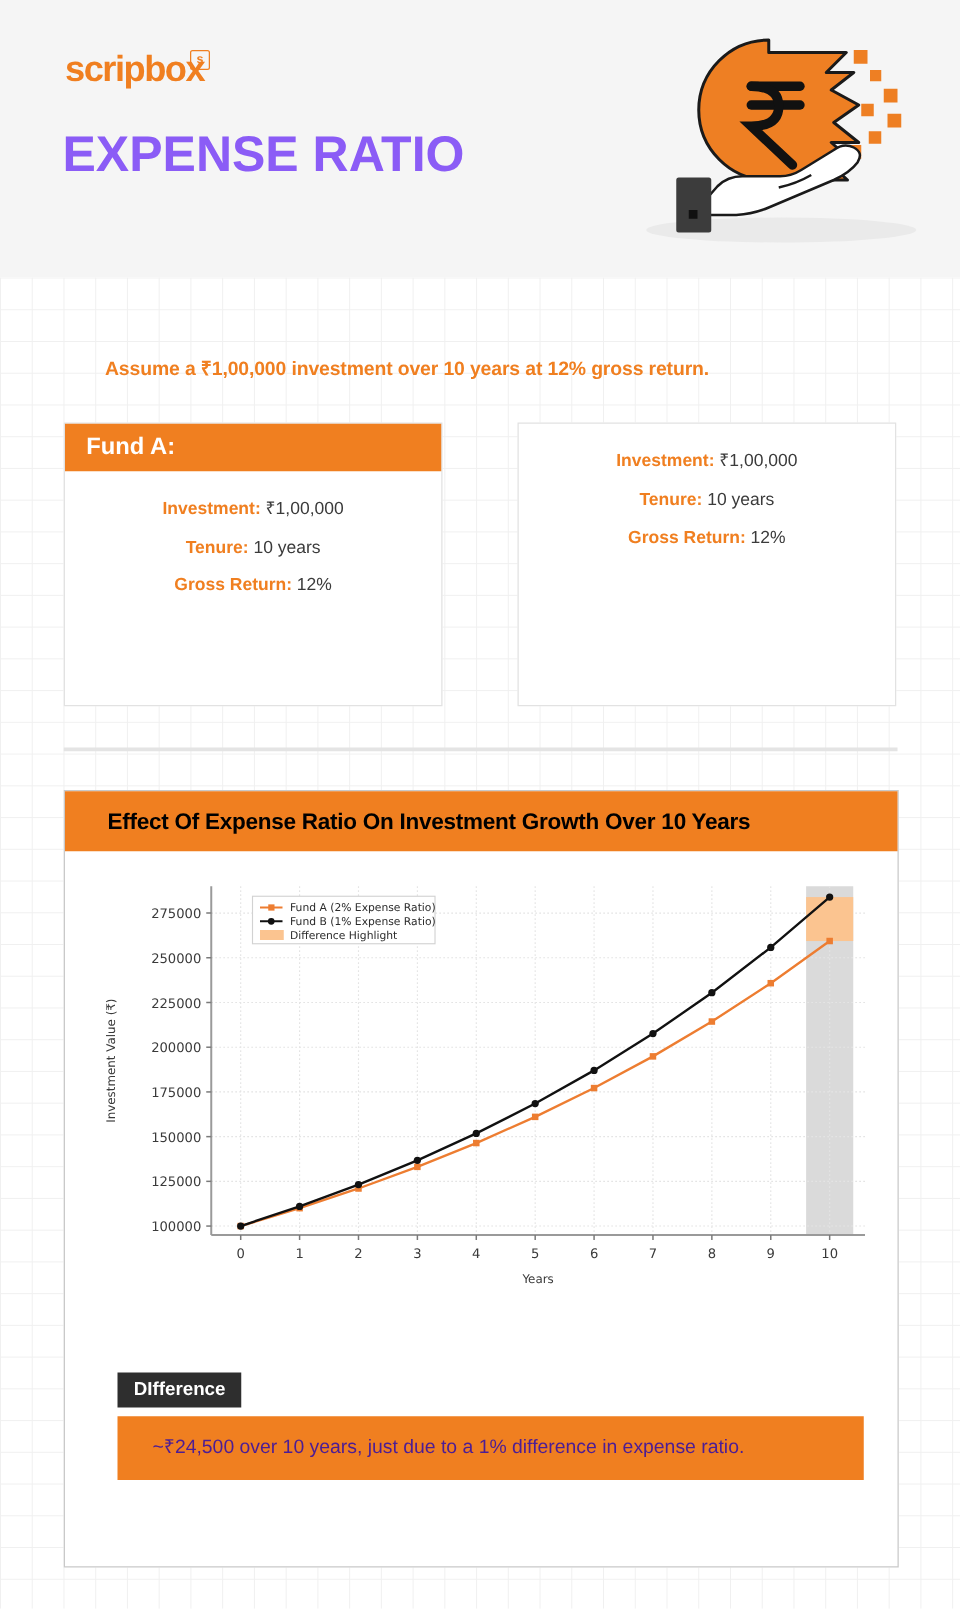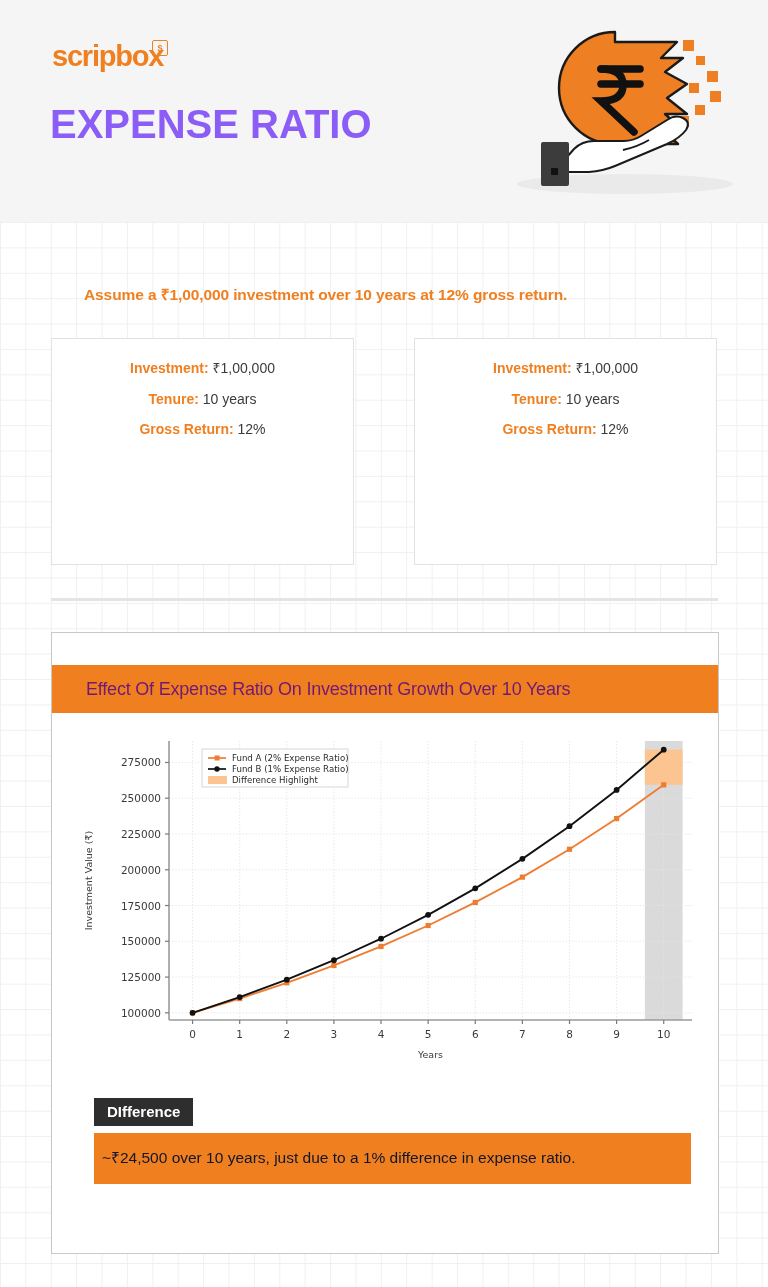--- a/index.html
+++ b/index.html
@@ -79,39 +79,38 @@
     position:absolute; left:51px; top:598px; width:667px; height:3px;
     background:#e4e4e4; z-index:3;
   }
 
   
   #chart-card{
     position:absolute; left:51px; top:632px; width:668px; height:622px;
     background:#ffffff; border:1px solid #c9c9c9; z-index:3;
   }
   #chart-head{
-    height:48px; background:#f07f20; color:#701a75;
-    font-size:18px; font-weight:400; line-height:48px;
+    height:48px; background:#f07f20; color:#000000;
+    font-size:18px; font-weight:700; line-height:48px;
     padding-left:34px; letter-spacing:-0.2px;
     font-stretch:condensed;
-    margin-top:32px;
   }
   #plot-wrap{ position:relative; width:668px; height:370px; }
 
   
   #diff-badge{
     position:absolute; left:42px; top:465px;
     background:#2e2e2e; color:#ffffff;
     font-size:15px; font-weight:700;
     padding:5px 13px 6px 13px;
   }
   #diff-box{
     position:absolute; left:42px; top:500px; width:597px;
-    background:#f07f20; color:#0f172a;
-    font-size:15.5px; line-height:1.5; padding:13px 16px 15px 8px;
+    background:#f07f20; color:#4c1d95;
+    font-size:15.5px; line-height:1.5; padding:13px 16px 15px 28px;
   }
 
   
   .tick { font-family:"DejaVu Sans", sans-serif; font-size:10.5px; fill:#3a3a3a; }
   .axlab{ font-family:"DejaVu Sans", sans-serif; font-size:9.5px; fill:#3a3a3a; }
   .leg  { font-family:"DejaVu Sans", sans-serif; font-size:8.6px; fill:#2b2b2b; }
 </style>
 </head>
 <body>
 
@@ -152,20 +151,21 @@
 
       <rect x="44" y="116" width="28" height="44" rx="2" fill="#3c3c3c"></rect>
       <rect x="54" y="142" width="7" height="7" fill="#111111"></rect>
     </svg>
   </div>
 </div>
 
 <div id="assume">Assume a ₹1,00,000 investment over 10 years at 12% gross return.</div>
 
 <div id="fund-a" class="fund-card">
+  <div class="fund-head">Fund A:</div>
   <div class="fund-body">
     <div class="fund-row">
       <span class="k">Investment:</span>
       <span class="v">₹1,00,000</span>
     </div>
     <div class="fund-row">
       <span class="k">Tenure:</span>
       <span class="v">10 years</span>
     </div>
     <div class="fund-row">

